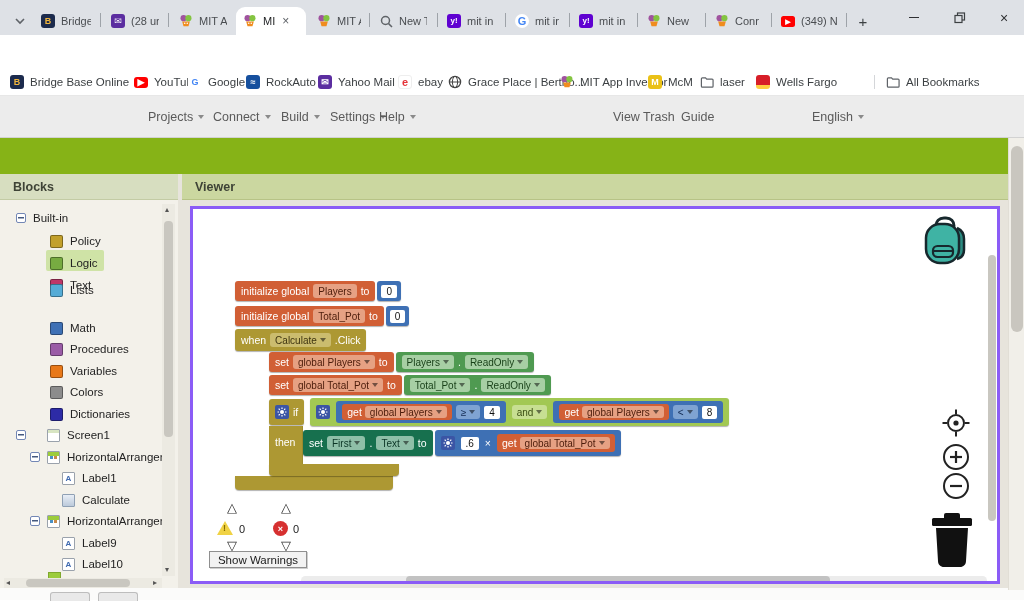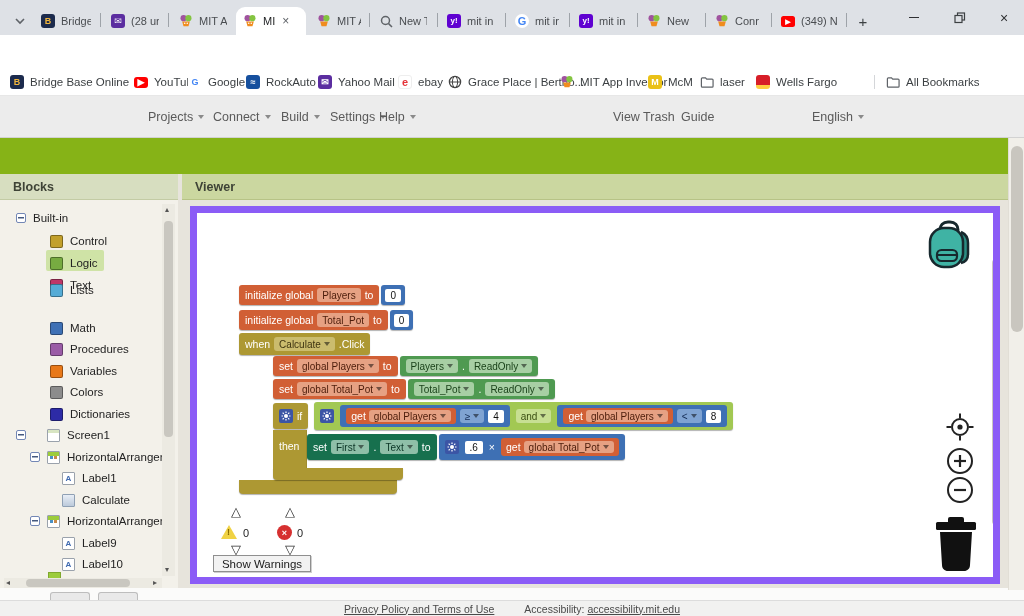--- a/index.html
+++ b/index.html
@@ -76,21 +76,21 @@
 .cicon.ha{background:linear-gradient(#9ccc3c 4px,#fff 4px);gap:1px}
 .cicon.ha i{width:3px;height:3px;background:#4a90c4;display:block}
 .cicon.ha i+i{background:#c98a4b}
 .cicon.btn{background:linear-gradient(#e8eef6,#bccadb);border-color:#8fa0b4}
 .cicon.scr{background:linear-gradient(#d8e5c2 3px,#fff 3px);border-color:#9aa2ac}
 .scrl{background:#c9c7c0;border-radius:4px;position:absolute}
 .scrtrack{background:#eceae2;position:absolute}
 .sarrow{position:absolute;font-size:8px;color:#555;line-height:1}
 
 
-#canvas{position:absolute;left:190px;top:32px;width:810px;height:378px;background:#fff;border:7px solid #8b5cf6;overflow:hidden}
+#canvas{position:absolute;left:190px;top:32px;width:810px;height:378px;background:#fff;border:3px solid #8b5cf6;overflow:hidden}
 .brow{position:absolute;display:flex;align-items:center}
 .blk{display:flex;align-items:center;gap:4px;padding:0 6px;height:20px;border-radius:3px;color:#fff;font-size:10.5px;white-space:nowrap;box-shadow:0 1px 1px rgba(0,0,0,.3)}
 .b-orange{background:#d15f35}
 .b-gold{background:#ad9833}
 .b-green{background:#4f9a51}
 .b-dgreen{background:#17704e}
 .b-blue{background:#3e70b4}
 .b-logic{background:#a2c853}
 .pill{display:inline-flex;align-items:center;gap:3px;padding:0 5px;height:14px;border-radius:3px;font-size:10px}
 .p-orange{background:#e6a183;color:#4b1c0a}
@@ -436,21 +436,21 @@
 
       <div class="trow" style="left:16px;top:34px">
         <span class="exp"></span>
         <span>Built-in</span>
       </div>
 
       <div class="hl" style="left:46px;top:76px;width:58px;height:21px"></div>
 
       <div class="trow" style="left:50px;top:57px">
           <span class="cat" style="background:#c2a02b"></span>
-          <span>Control</span>
+          <span>Policy</span>
         </div>
       <div class="trow" style="left:50px;top:79px">
           <span class="cat" style="background:#77ab41"></span>
           <span>Logic</span>
         </div>
       <div class="trow" style="left:50px;top:101px">
           <span class="cat" style="background:#be3768"></span>
           <span>Text</span>
         </div>
       <div class="trow" style="left:50px;top:106px">
@@ -778,22 +778,18 @@
       <div class="scrl" style="left:795px;top:46px;width:8px;height:266px"></div>
       <div class="scrtrack" style="left:108px;top:367px;width:686px;height:9px;border-radius:5px;background:#ececec"></div>
       <div class="scrl" style="left:213px;top:367px;width:424px;height:9px;background:#c2c2c2"></div>
     </div>
   </div>
 
   <div id="strip">
     <div class="stub" style="left:50px"></div>
     <div class="stub" style="left:98px"></div>
   </div>
-  <div id="footer">
-    <span class="u">Privacy Policy and Terms of Use</span>
-    <span><span>Accessibility:</span> <span class="u">accessibility.mit.edu</span></span>
-  </div>
 
   <div id="pgscroll">
     <div id="pgthumb"></div>
   </div>
 
 </div>
 
 </body></html>

